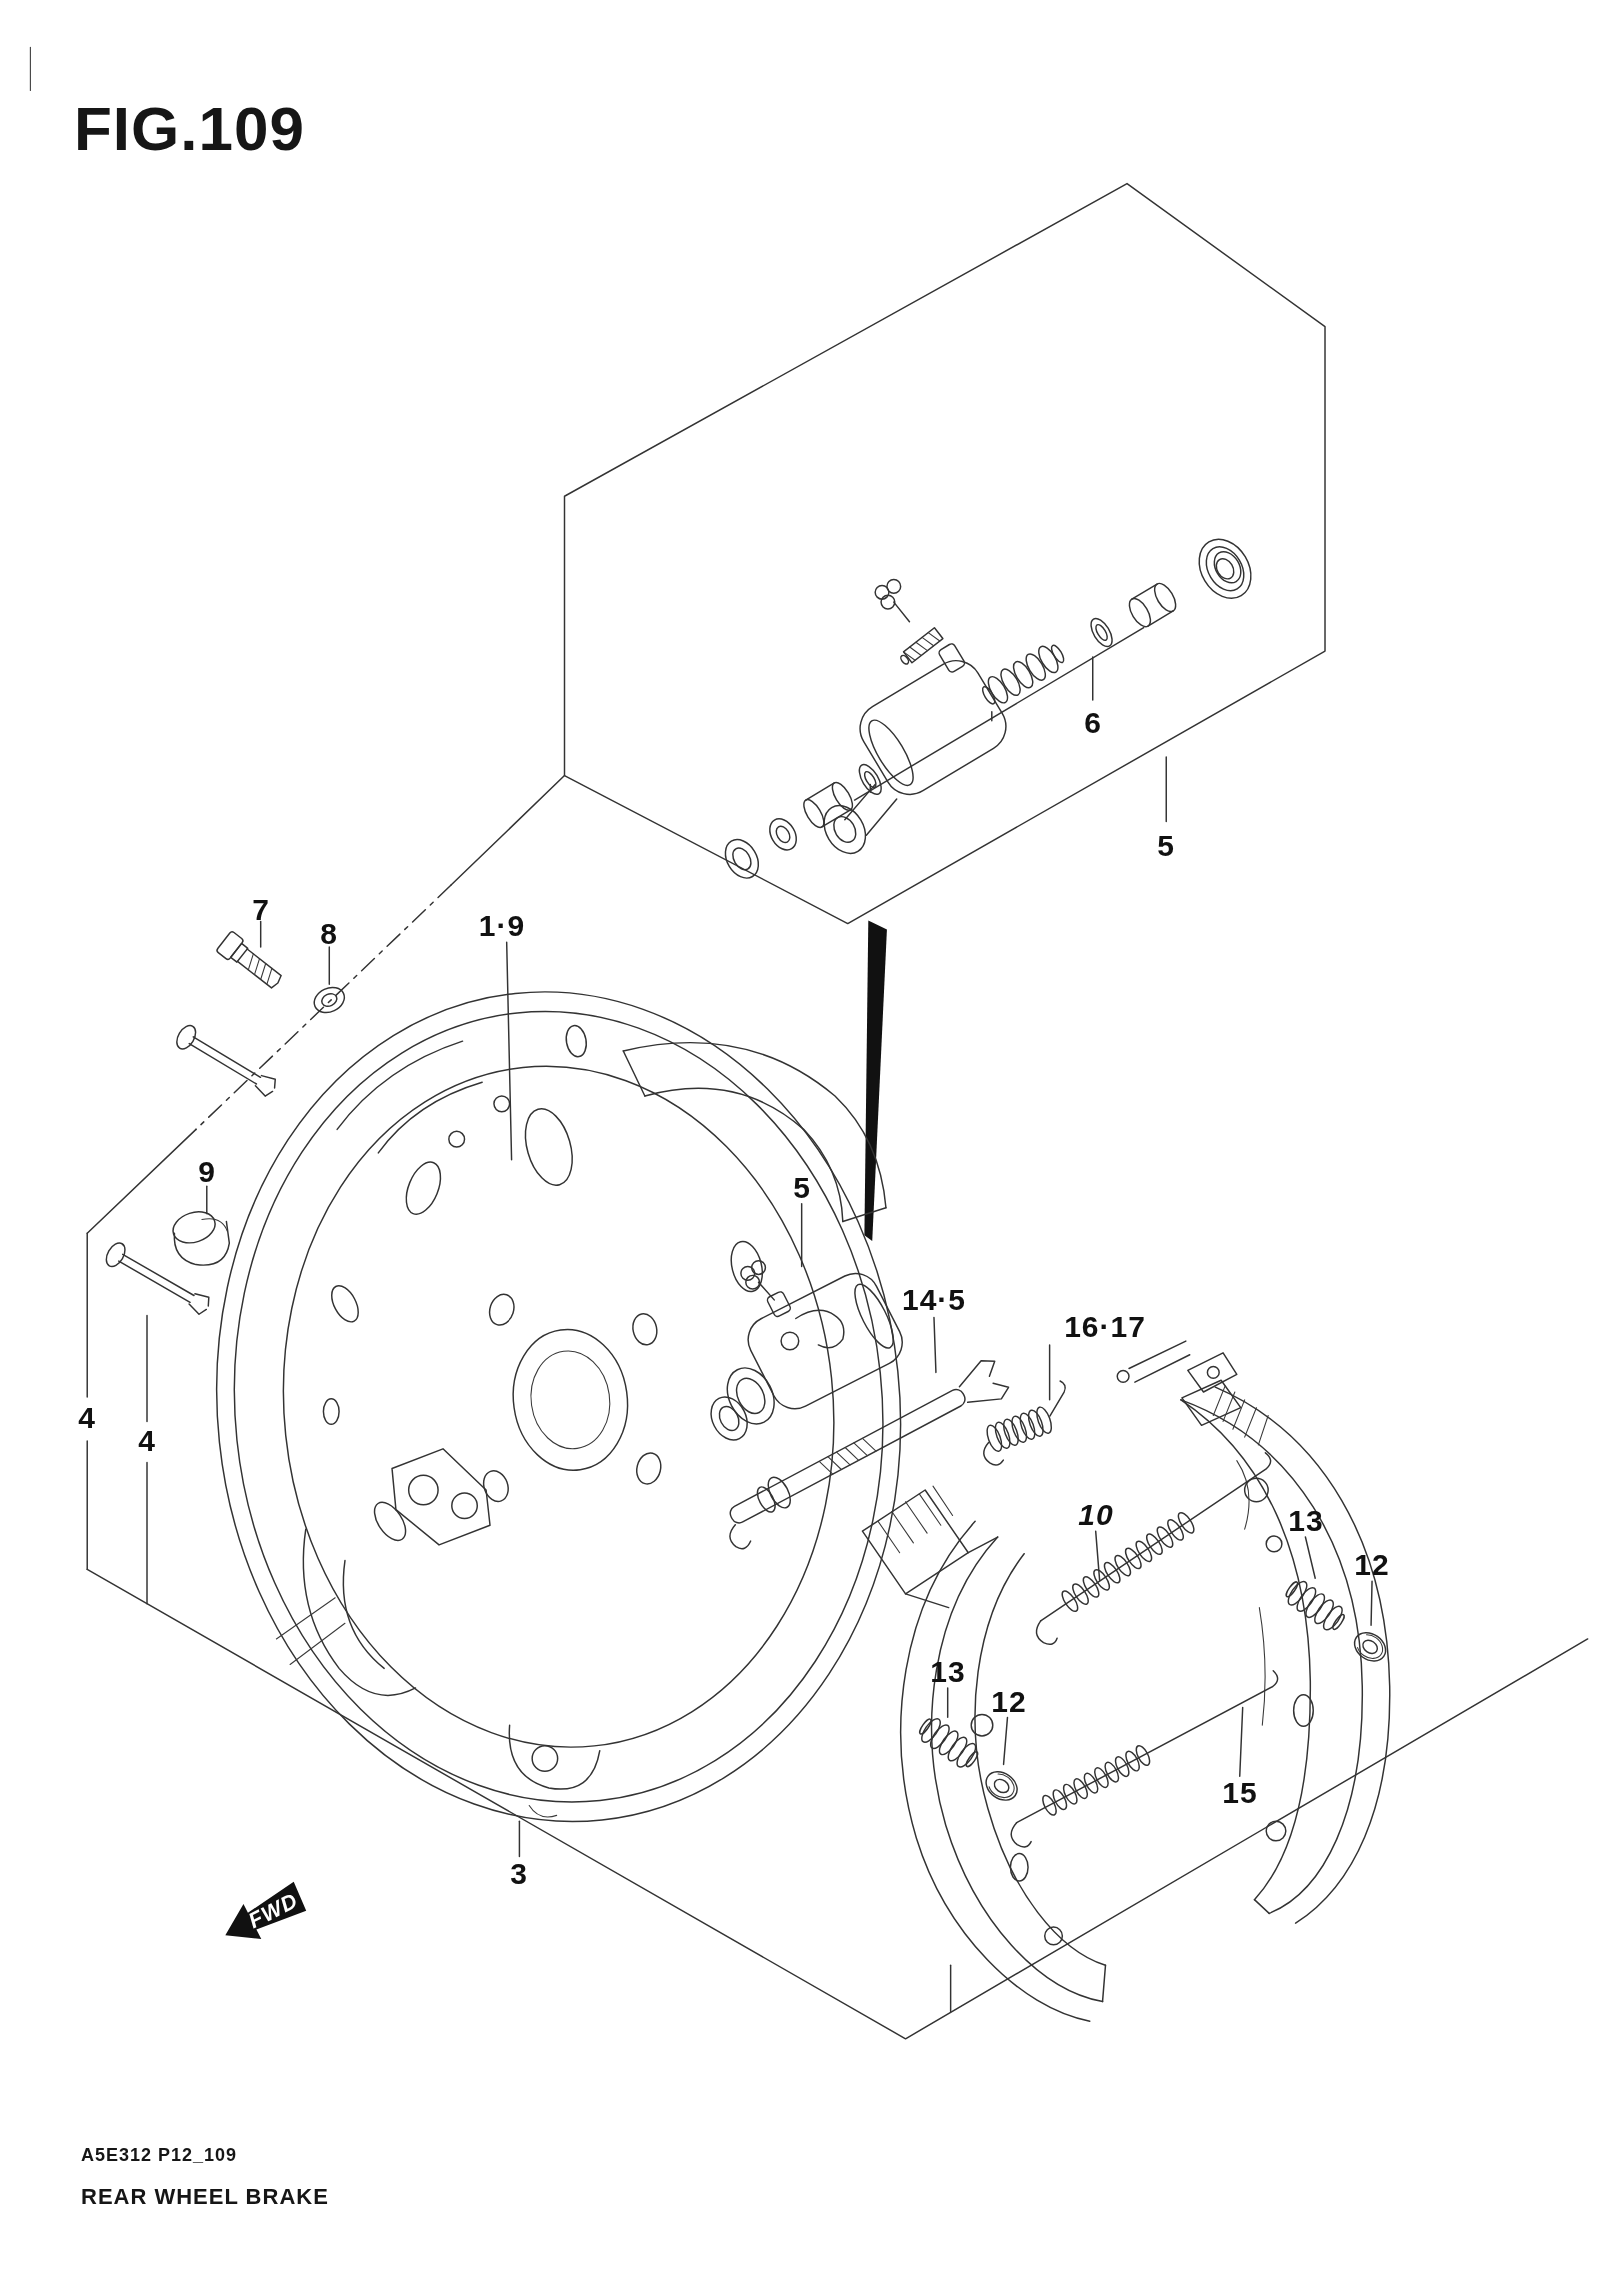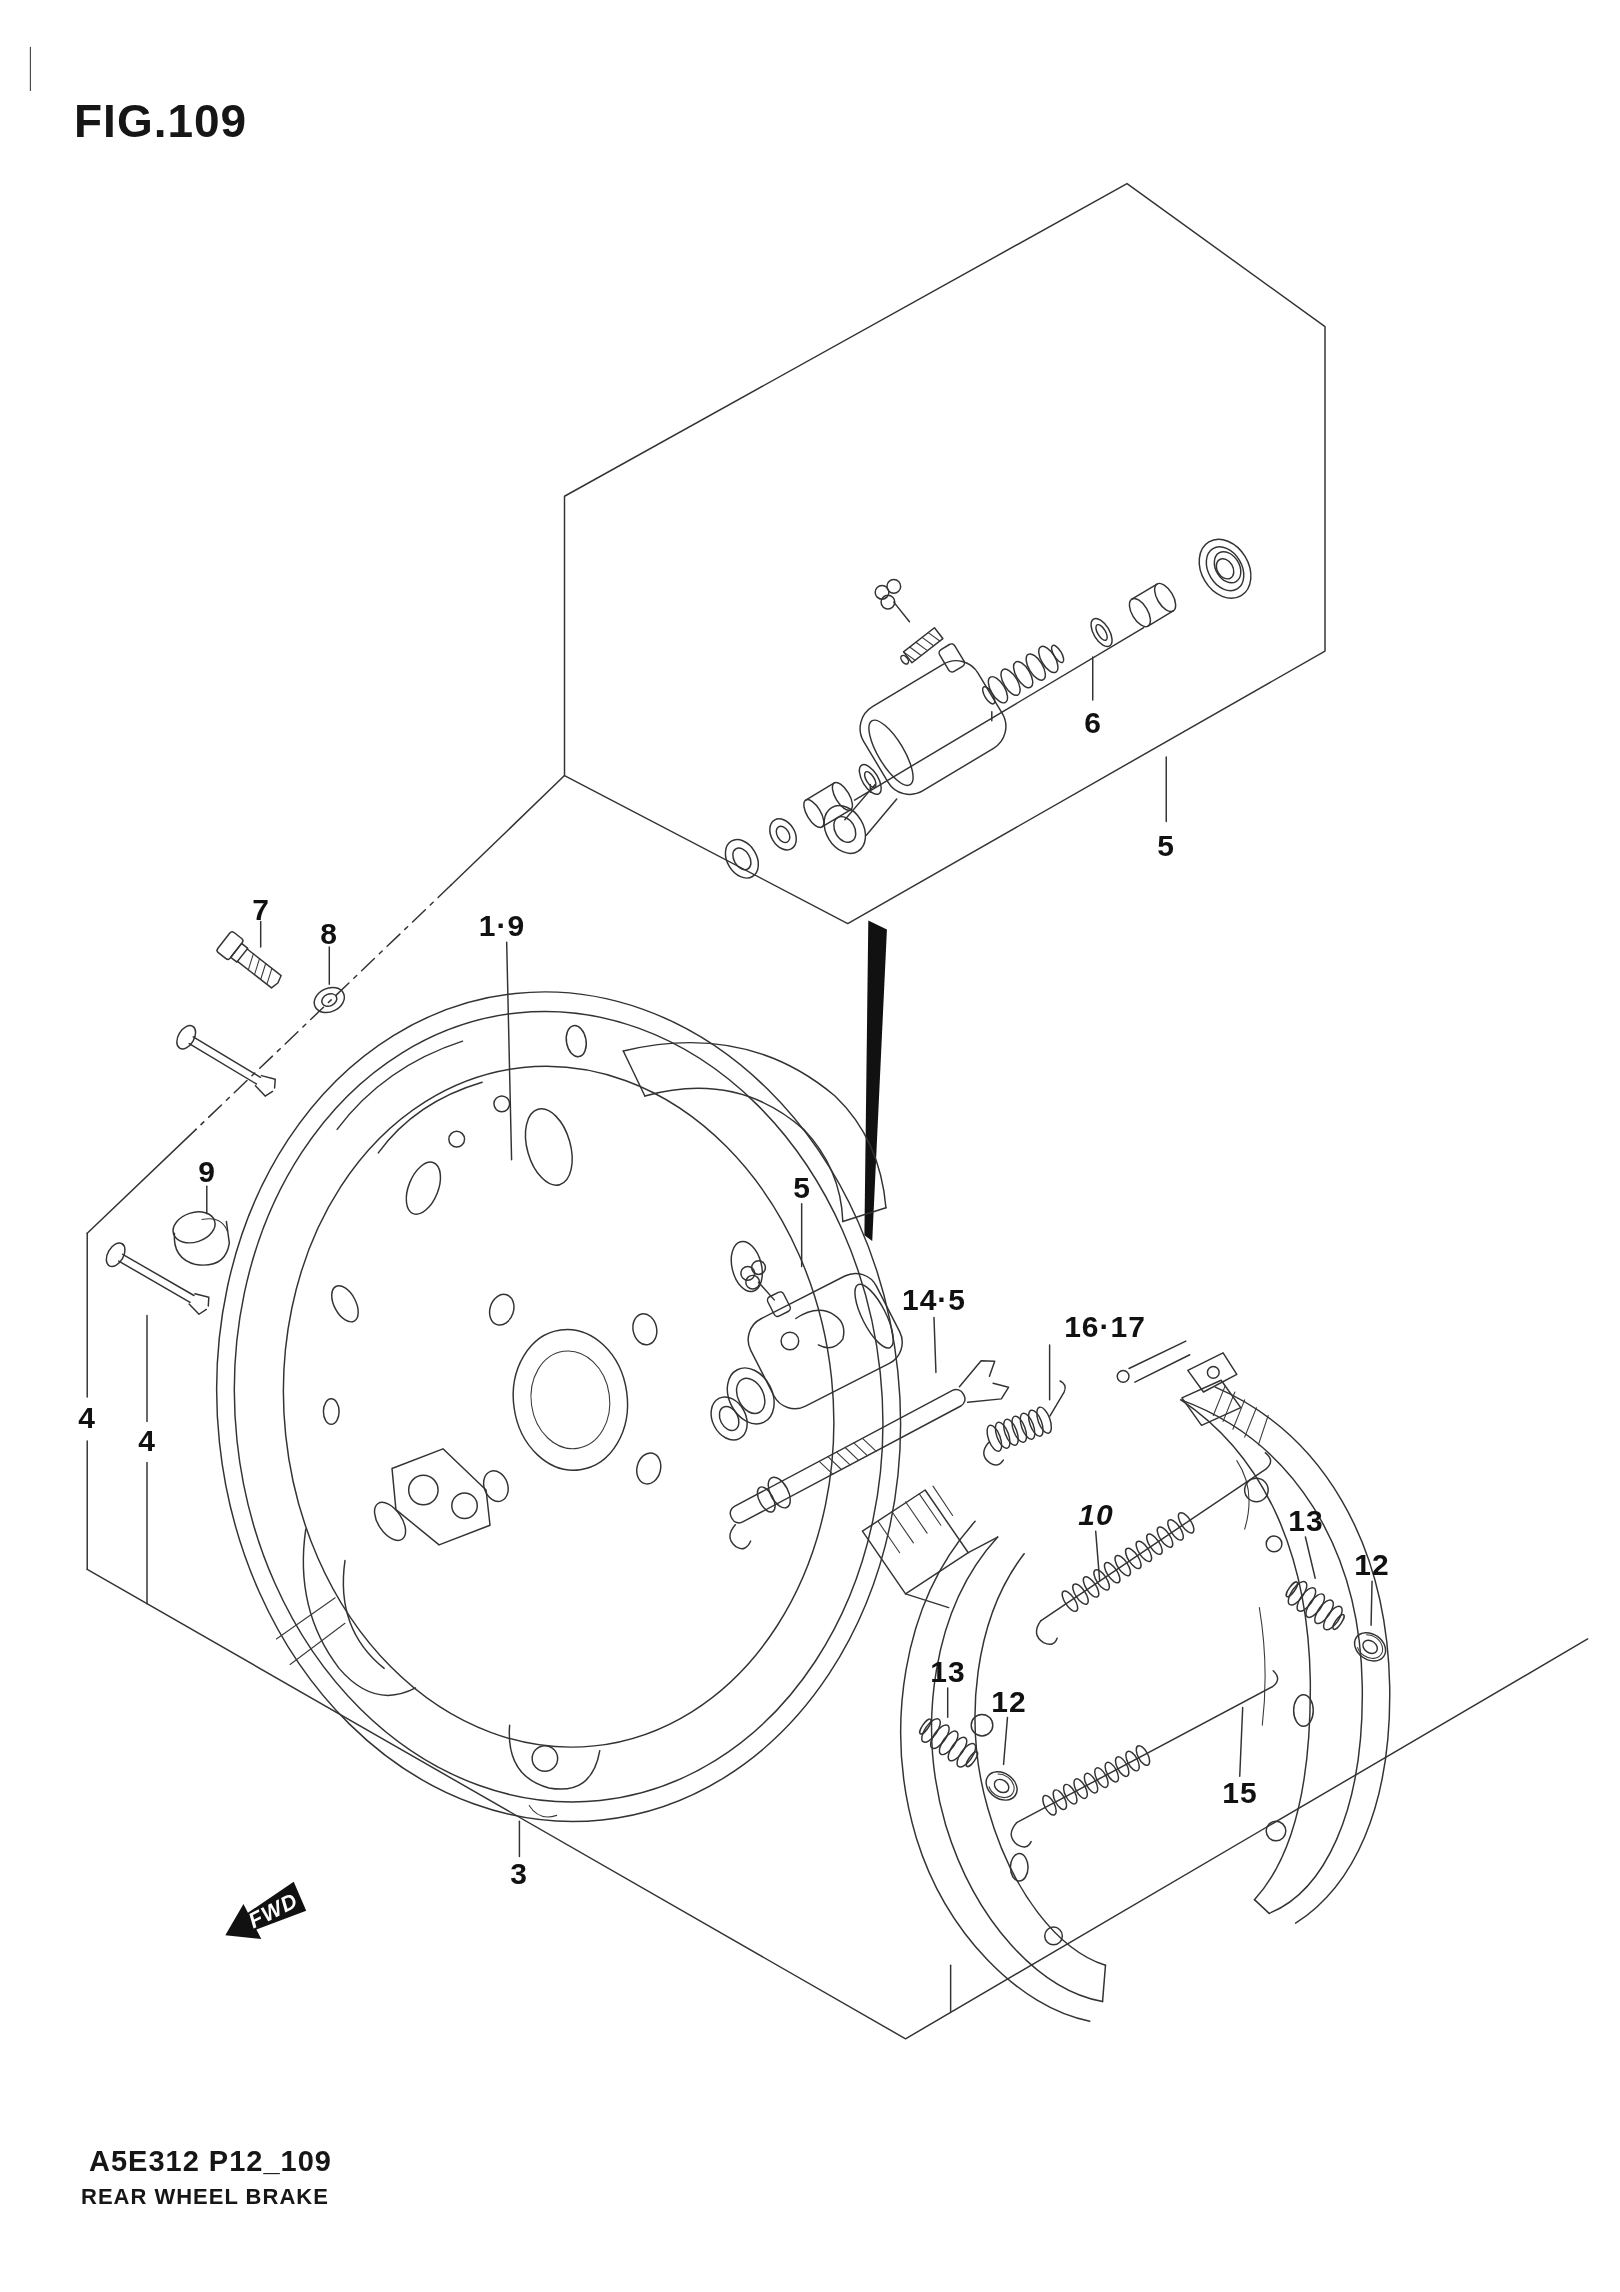--- a/index.html
+++ b/index.html
@@ -1,20 +1,20 @@
 <!DOCTYPE html>
 <html><head>
 <meta charset="utf-8">
 <style>
   html,body{margin:0;padding:0;background:#fff;}
   .page{position:relative;width:1620px;height:2293px;background:#ffffff;overflow:hidden;
         font-family:"Liberation Sans",sans-serif;color:#161616;}
-  .fig-title{position:absolute;left:74px;top:98px;font-size:46px;font-weight:700;
+  .fig-title{position:absolute;left:74px;top:98px;font-size:62px;font-weight:700;
              letter-spacing:1px;line-height:1;text-align:right;}
-  .footer-code{position:absolute;left:81px;top:2145px;font-size:29px;font-weight:700;letter-spacing:1px;margin-left:8px;}
+  .footer-code{position:absolute;left:81px;top:2145px;font-size:18px;font-weight:700;letter-spacing:1px;}
   .footer-title{position:absolute;left:81px;top:2184px;font-size:22px;font-weight:700;letter-spacing:1px;}
   .callout{position:absolute;transform:translate(-50%,-50%);font-size:30px;font-weight:700;
            letter-spacing:1px;color:#111;white-space:nowrap;}
   svg{position:absolute;left:0;top:0;}
   .ln{fill:none;stroke:#333;stroke-width:1.5;stroke-linecap:round;stroke-linejoin:round;}
   .thin{fill:none;stroke:#3a3a3a;stroke-width:1.1;stroke-linecap:round;}
   .solid{fill:#111;stroke:none;}
 </style>
 </head>
 <body>

